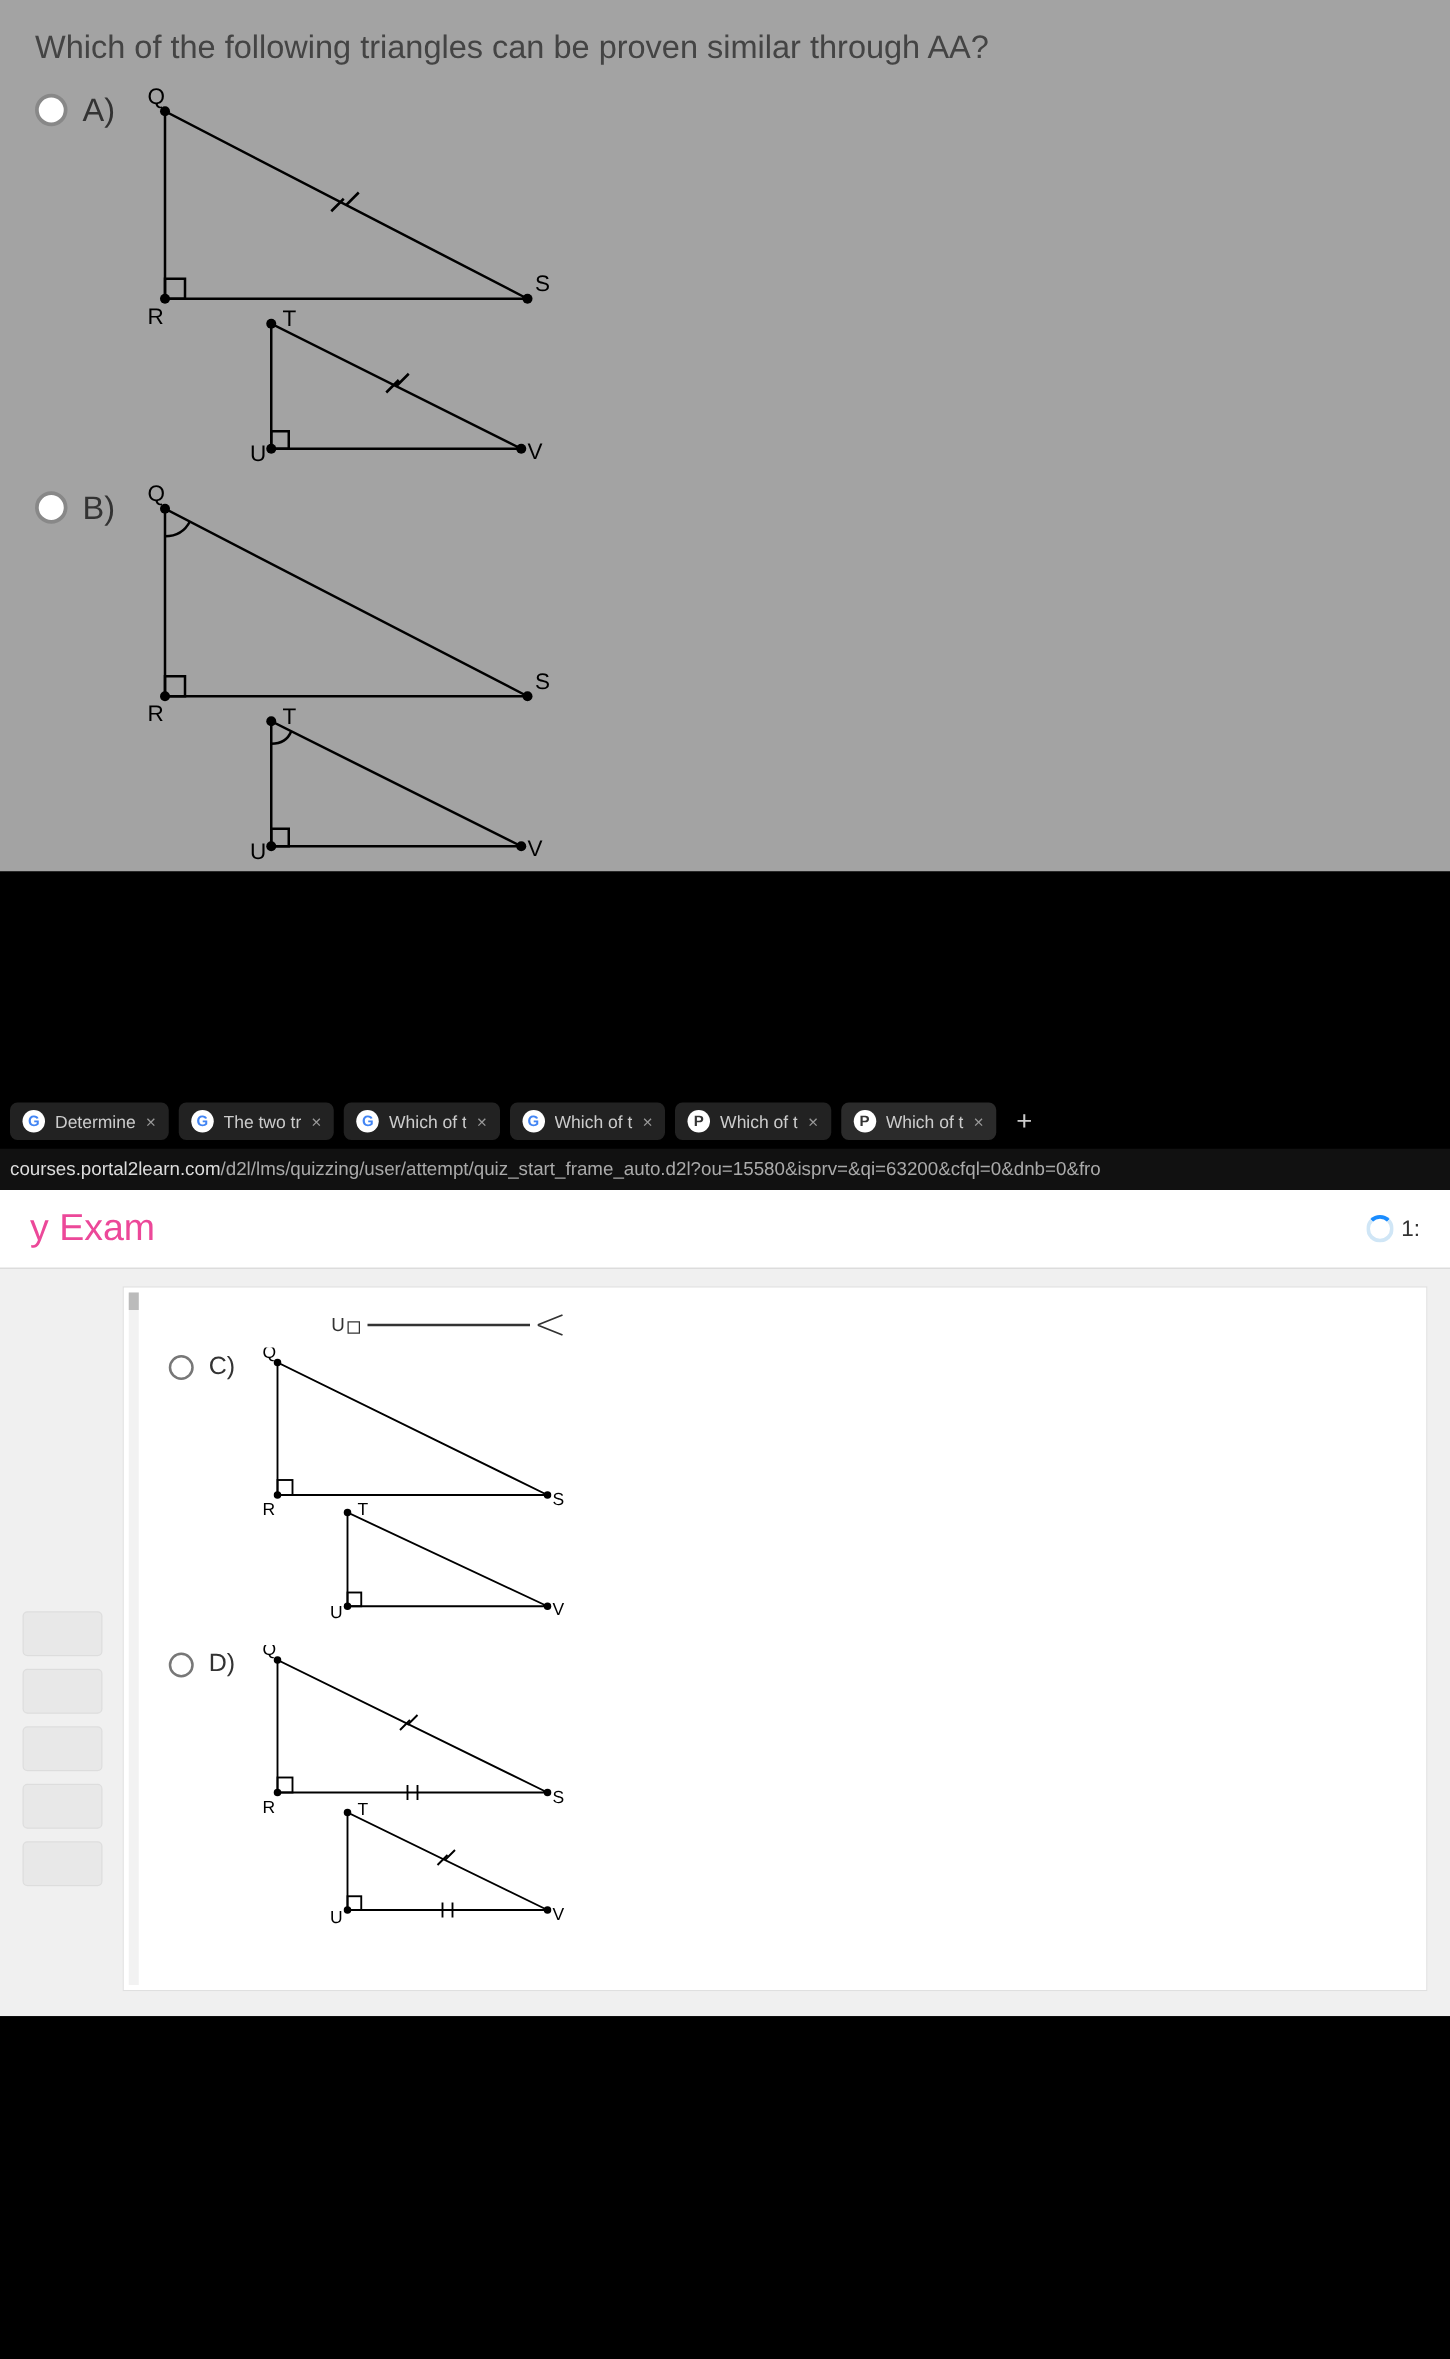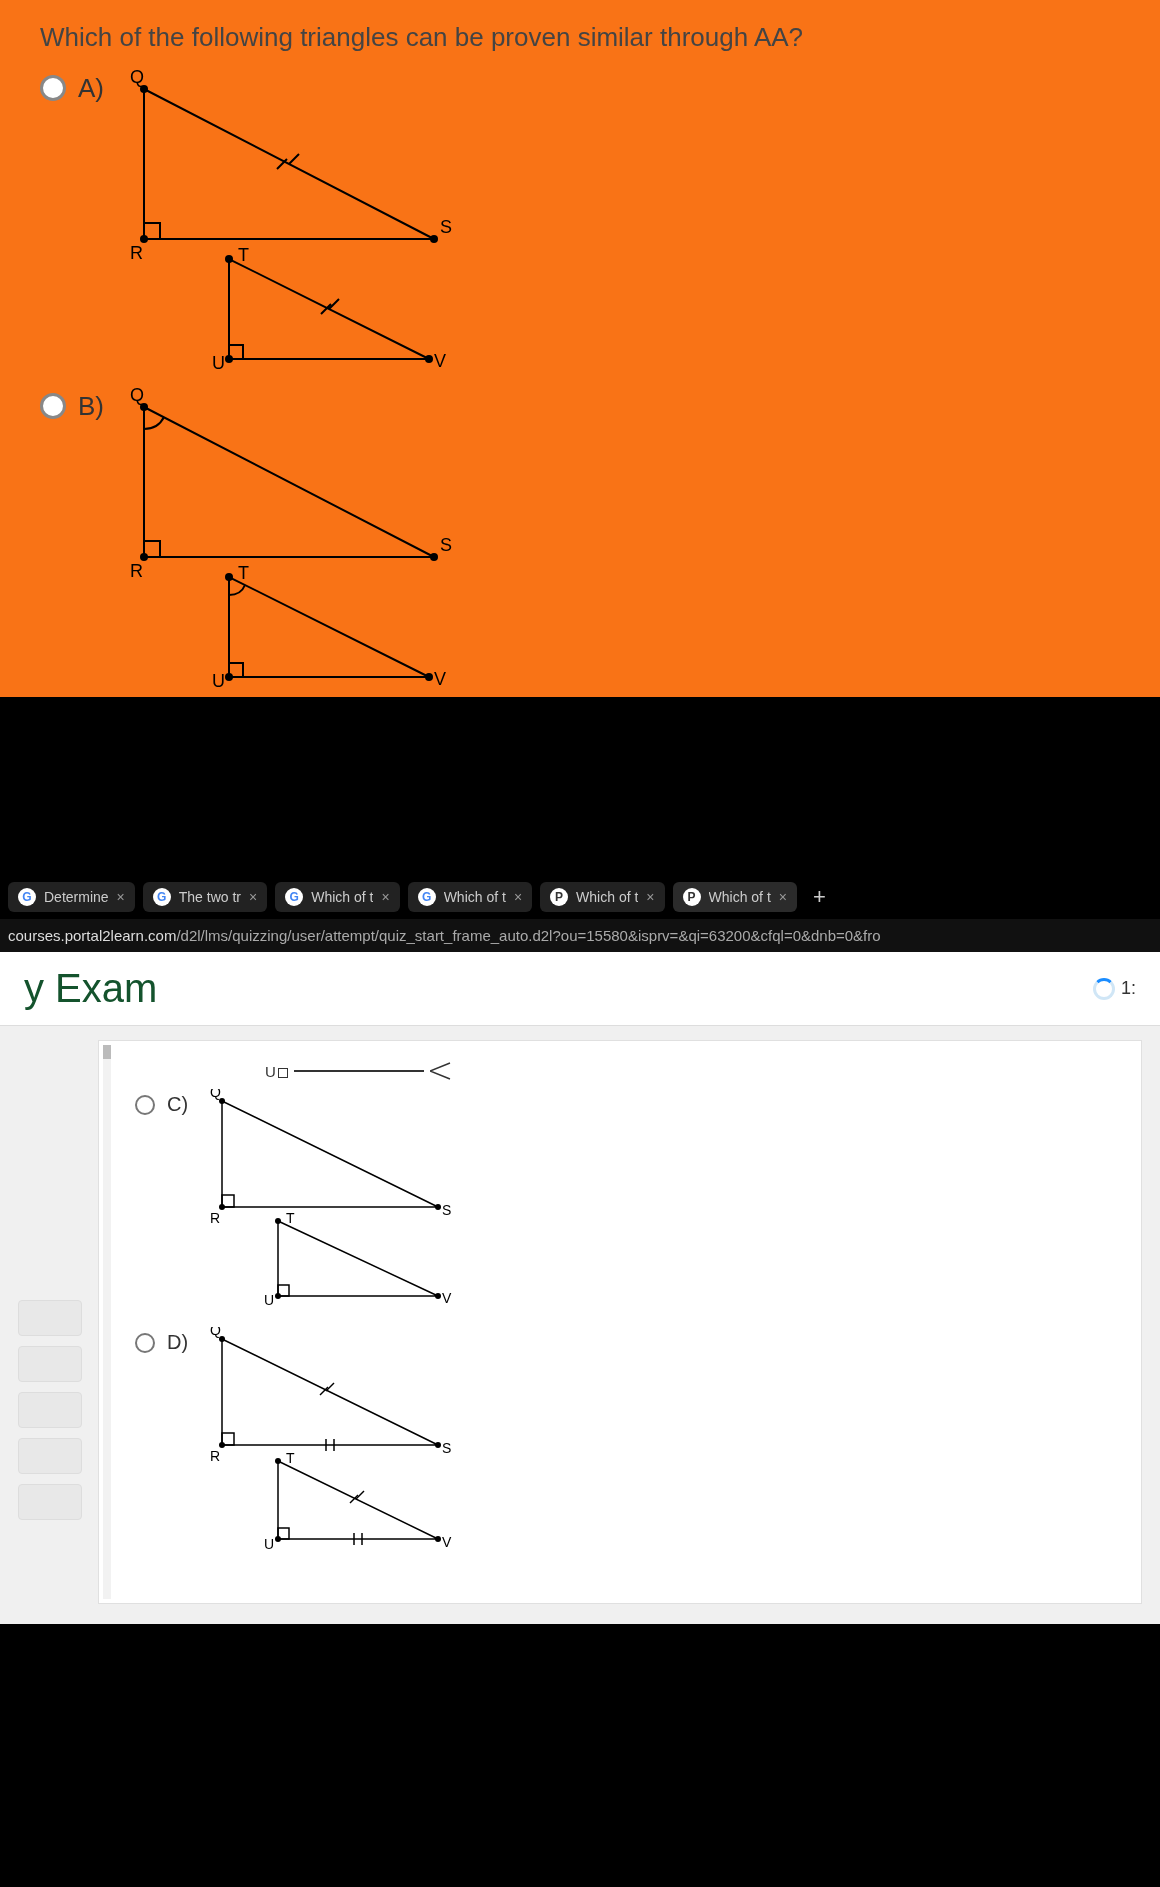--- a/index.html
+++ b/index.html
@@ -1,17 +1,17 @@
 <!DOCTYPE html>
 <html><head>
 <meta charset="utf-8">
 <style>
   *{box-sizing:border-box;margin:0;padding:0}
   body{width:1160px;font-family:Arial,Helvetica,sans-serif;background:#000;color:#333}
-  .top-section{background:#f97316;padding:20px 28px 0 40px}
+  .top-section{background:#a3a3a3;padding:20px 28px 0 28px}
   .question-text{font-size:26px;color:#444;margin-bottom:14px;line-height:1.35}
   .option-row{display:flex;align-items:flex-start;gap:12px;margin-bottom:8px}
   .radio{width:26px;height:26px;border-radius:50%;border:3px solid #888;flex-shrink:0;margin-top:6px;background:#fff}
   .radio.sm{width:20px;height:20px;border-width:2px;border-color:#777}
   .opt-label{font-size:26px;color:#333;margin-top:4px}
   .opt-label.sm{font-size:20px}
   .tri-wrap{margin-left:8px}
   svg{display:block}
   .black-gap{height:170px;background:#000}
   .tab-strip{background:#000;display:flex;align-items:center;gap:8px;padding:6px 8px;height:44px}
@@ -19,21 +19,21 @@
   .tab.active{background:#2b2b2b}
   .favicon{width:18px;height:18px;border-radius:50%;display:flex;align-items:center;justify-content:center;font-size:12px;font-weight:bold}
   .favicon.g{background:#fff;color:#4285f4}
   .favicon.p{background:#fff;color:#333}
   .tab-text{overflow:hidden;text-overflow:ellipsis;flex:1}
   .tab-close{color:#999;cursor:pointer}
   .new-tab{color:#ccc;font-size:22px;padding:0 8px}
   .url-bar{background:#111;padding:8px 8px;color:#aaa;font-size:15px;white-space:nowrap;overflow:hidden}
   .url-domain{color:#ddd}
   .page-header{background:#fff;display:flex;justify-content:space-between;align-items:center;padding:14px 24px;border-bottom:1px solid #ddd}
-  .page-title{font-size:40px;color:#14532d;font-weight:400}
+  .page-title{font-size:30px;color:#ec4899;font-weight:400}
   .timer-area{display:flex;align-items:center;gap:6px}
   .spinner{width:22px;height:22px;border:3px solid #d0e6f6;border-top-color:#1a8cff;border-radius:50%}
   .timer-text{font-size:18px;color:#333}
   .lower-body{background:#f0f0f0;display:flex;padding:14px 18px 20px 18px;gap:16px}
   .sidebar{width:64px;display:flex;flex-direction:column;gap:10px;padding-top:260px}
   .side-btn{height:36px;background:#e8e8e8;border:1px solid #ddd;border-radius:4px}
   .side-btn:first-child{height:36px}
   .main-panel{flex:1;background:#fff;border:1px solid #e0e0e0;padding:20px 12px 28px 36px;position:relative}
   .scroll-track{position:absolute;left:4px;top:4px;width:8px;bottom:4px;background:#f2f2f2}
   .scroll-thumb{position:absolute;left:4px;top:4px;width:8px;height:14px;background:#bbb}

